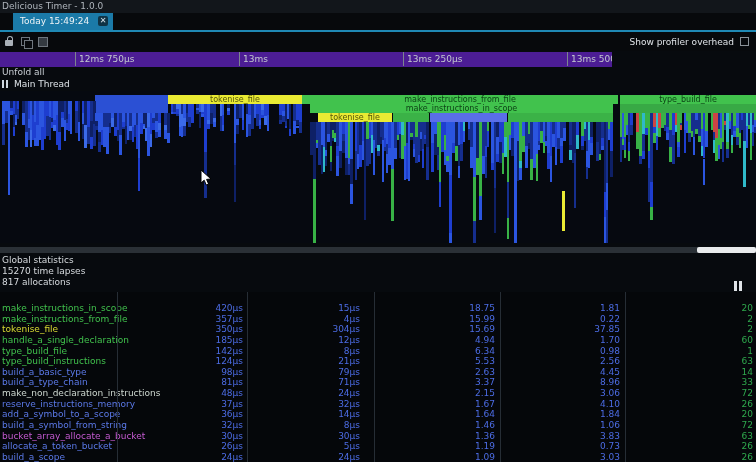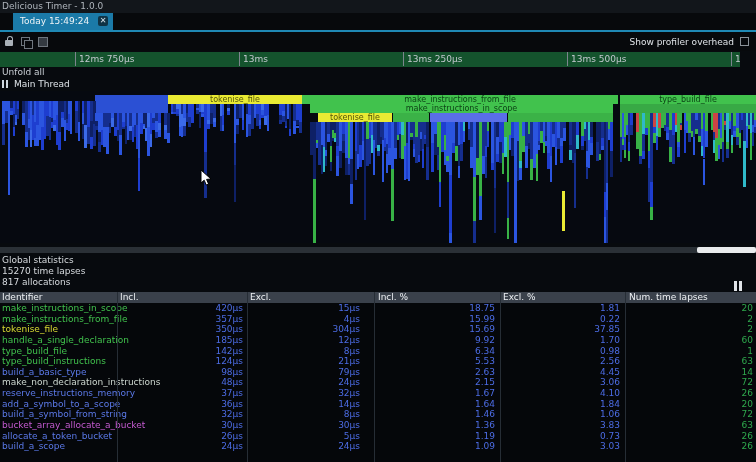--- a/index.html
+++ b/index.html
@@ -19,21 +19,21 @@
   #lock .shackle{position:absolute;top:0;left:2px;width:4px;height:4px;border:1px solid #aab1b8;border-bottom:none;border-radius:3px 3px 0 0}
   #lock .lockbody{position:absolute;top:4px;left:0;width:8px;height:6px;background:#aab1b8;border-radius:1px}
   .sq1{position:absolute;left:21px;top:5px;width:7px;height:7px;border:1px solid #6f767e}
   .sq1::after{content:"";position:absolute;left:2px;top:2px;width:7px;height:7px;border:1px solid #6f767e;background:#07090c}
   .sq2{position:absolute;left:38px;top:5px;width:8px;height:8px;border:1px solid #6f767e;background:#343a41}
   #search{position:absolute;left:253px;top:2px;width:250px;background:transparent;border:none;border-bottom:1px solid #949ba3;color:#e6eaee;font-family:"DejaVu Sans",sans-serif;font-size:9px;text-align:center;padding:2px 0;outline:none}
   #search::placeholder{color:#9aa1a8}
   #overhead{position:absolute;right:22px;top:5px;color:#dfe3e7;white-space:nowrap;cursor:default}
   #overhead-ico{position:absolute;right:7px;top:5px;width:7px;height:7px;border:1px solid #8a9198}
   
-  #ruler{position:absolute;left:0;top:52px;width:740px;height:15px;background:#14532d;overflow:hidden}
+  #ruler{position:absolute;left:0;top:52px;width:612px;height:15px;background:#4c1d95;overflow:hidden}
   .tick{position:absolute;top:0;height:14px;border-left:1px solid #7d858e;padding-left:3px;line-height:14px;color:#c3c9cf;white-space:nowrap}
   #unfold{position:absolute;left:2px;top:67px;height:11px;line-height:11px;color:#c9ced4;cursor:default}
   #threadrow{position:absolute;left:2px;top:79px;height:11px;line-height:11px;color:#dfe4e9;cursor:default}
   #thread-icon span{display:inline-block;width:2px;height:8px;background:#cfd8e0;margin-right:2px;vertical-align:-1px}
   #threadrow .lbl{margin-left:4px}
   
   #flame{position:absolute;left:0;top:91px;width:756px;height:152px;overflow:hidden;background:#060910}
   .fbar{position:absolute;font-size:8px;line-height:9px;text-align:center;overflow:hidden;white-space:nowrap}
   #cursor{position:absolute;left:200px;top:78px;z-index:9}
   
@@ -811,28 +811,20 @@
   <div>817 allocations</div>
 </div>
 <div id="pausebtn"><span></span><span></span></div>
 
 <div id="table">
   <div class="vline" style="left:117px"></div>
   <div class="vline" style="left:247px"></div>
   <div class="vline" style="left:374px"></div>
   <div class="vline" style="left:500px"></div>
   <div class="vline" style="left:625px"></div>
-  <div id="thead">
-    <span class="hc" style="left:2px">Identifier</span>
-    <span class="hc" style="left:120px">Incl.</span>
-    <span class="hc" style="left:250px">Excl.</span>
-    <span class="hc" style="left:378px">Incl. %</span>
-    <span class="hc" style="left:503px">Excl. %</span>
-    <span class="hc" style="left:629px">Num. time lapses</span>
-  </div>
   <div id="tbody">
       <div class="trow">
         <span class="c-id" style="color: rgb(65, 194, 77);">make_instructions_in_scope</span>
         <span class="cc c1 num">420µs</span>
         <span class="cc c2 num">15µs</span>
         <span class="cc c3 num">18.75</span>
         <span class="cc c4 num">1.81</span>
         <span class="cc c5 lapses">20</span>
       </div>
       <div class="trow">
@@ -848,21 +840,21 @@
         <span class="cc c1 num">350µs</span>
         <span class="cc c2 num">304µs</span>
         <span class="cc c3 num">15.69</span>
         <span class="cc c4 num">37.85</span>
         <span class="cc c5 lapses">2</span>
       </div>
       <div class="trow">
         <span class="c-id" style="color: rgb(65, 194, 77);">handle_a_single_declaration</span>
         <span class="cc c1 num">185µs</span>
         <span class="cc c2 num">12µs</span>
-        <span class="cc c3 num">9.92</span>
+        <span class="cc c3 num">4.94</span>
         <span class="cc c4 num">1.70</span>
         <span class="cc c5 lapses">60</span>
       </div>
       <div class="trow">
         <span class="c-id" style="color: rgb(65, 194, 77);">type_build_file</span>
         <span class="cc c1 num">142µs</span>
         <span class="cc c2 num">8µs</span>
         <span class="cc c3 num">6.34</span>
         <span class="cc c4 num">0.98</span>
         <span class="cc c5 lapses">1</span>
@@ -877,20 +869,28 @@
       </div>
       <div class="trow">
         <span class="c-id" style="color: rgb(91, 121, 232);">build_a_basic_type</span>
         <span class="cc c1 num">98µs</span>
         <span class="cc c2 num">79µs</span>
         <span class="cc c3 num">2.63</span>
         <span class="cc c4 num">4.45</span>
         <span class="cc c5 lapses">14</span>
       </div>
       <div class="trow">
+        <span class="c-id" style="color: rgb(91, 121, 232);">build_a_type_chain</span>
+        <span class="cc c1 num">81µs</span>
+        <span class="cc c2 num">71µs</span>
+        <span class="cc c3 num">3.37</span>
+        <span class="cc c4 num">8.96</span>
+        <span class="cc c5 lapses">33</span>
+      </div>
+      <div class="trow">
         <span class="c-id" style="color: rgb(205, 215, 207);">make_non_declaration_instructions</span>
         <span class="cc c1 num">48µs</span>
         <span class="cc c2 num">24µs</span>
         <span class="cc c3 num">2.15</span>
         <span class="cc c4 num">3.06</span>
         <span class="cc c5 lapses">72</span>
       </div>
       <div class="trow">
         <span class="c-id" style="color: rgb(91, 121, 232);">reserve_instructions_memory</span>
         <span class="cc c1 num">37µs</span>

